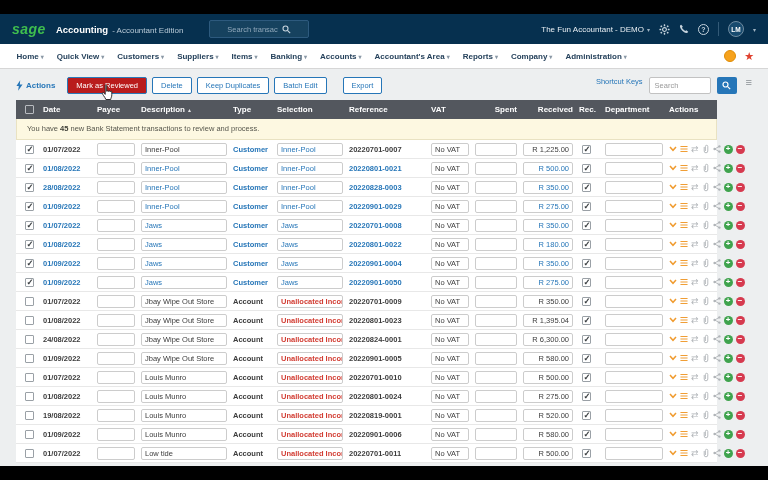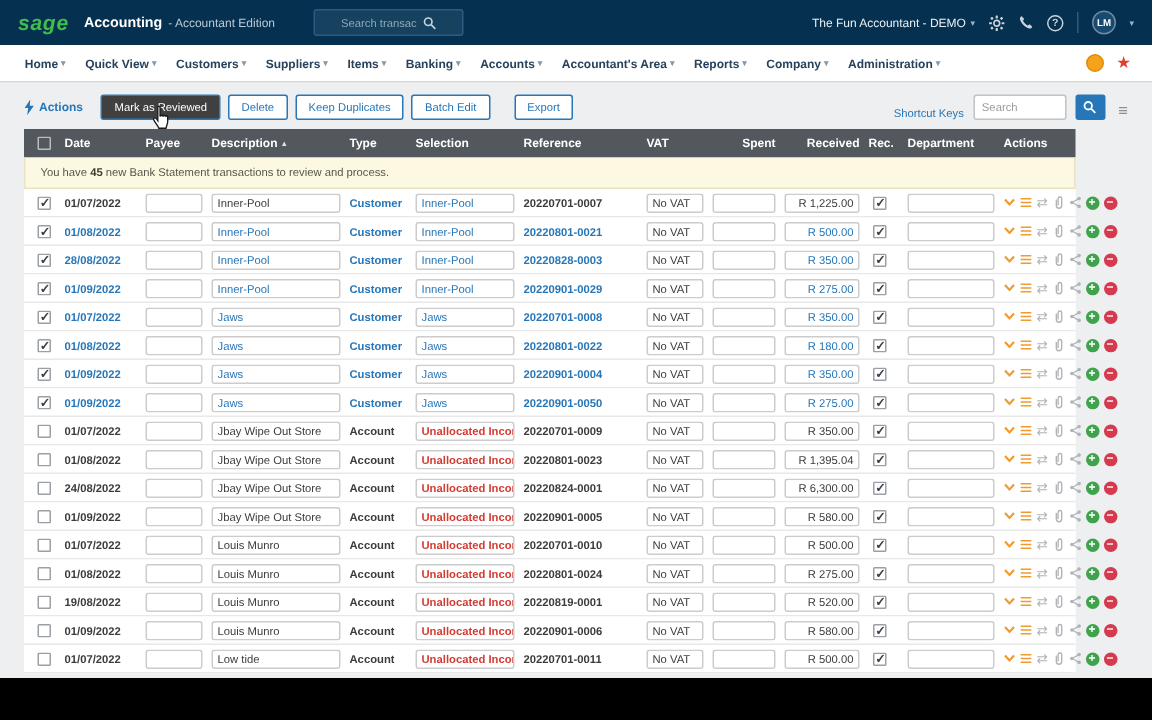--- a/index.html
+++ b/index.html
@@ -1,17 +1,17 @@
 <!DOCTYPE html>
 <html><head>
 <meta charset="utf-8">
 <style>
   *{margin:0;padding:0;box-sizing:border-box;font-family:"Liberation Sans",sans-serif;}
   html,body{width:768px;height:480px;background:#000;overflow:hidden;position:relative;}
-  .app{position:absolute;top:0;left:0;width:768px;height:452px;background:#edeff0;overflow:hidden;}
+  .app{position:absolute;top:14px;left:0;width:768px;height:452px;background:#edeff0;overflow:hidden;}
 
   
   .topbar{height:30px;background:#06304f;display:flex;align-items:center;padding:0 12px;}
   .logo{color:#3fbe4e;font-weight:bold;font-style:italic;font-size:14px;margin-right:10px;letter-spacing:.5px;}
   .product{color:#fff;font-size:9.5px;font-weight:bold;white-space:nowrap;}
   .edition{color:#b9cad7;font-size:8px;font-weight:normal;margin-left:4px;}
   .topsearch{margin-left:26px;display:flex;align-items:center;background:#16425f;border:1px solid #2d5a7e;border-radius:2px;height:18px;width:100px;padding:0 17px;gap:4px;}
   .topsearch .ph{color:#8fa7ba;font-size:7.5px;flex:1;white-space:nowrap;overflow:hidden;}
   .top-right{margin-left:auto;display:flex;align-items:center;gap:9px;}
   .account-label{color:#e8eef3;font-size:8px;white-space:nowrap;display:flex;align-items:center;gap:3px;}
@@ -25,23 +25,23 @@
   .menu-item{font-size:8px;color:#26425c;font-weight:bold;padding:0 6.5px;display:flex;align-items:center;gap:2px;white-space:nowrap;cursor:default;}
   .menu-item .caret{color:#8a98a5;}
   .menubar-right{margin-left:auto;display:flex;align-items:center;gap:8px;padding-right:4px;}
   .assistant{width:12px;height:12px;border-radius:50%;background:#f6a21d;border:1px solid #df8c06;}
   .fav-star{color:#e0412f;font-size:11px;line-height:1;}
 
   
   .toolbar{display:flex;align-items:center;padding:8px 16px 6px;gap:5px;}
   .actions-link{color:#2676b8;font-size:8px;font-weight:bold;display:flex;align-items:center;gap:3px;margin-right:7px;}
   .btn{height:17px;font-size:7.5px;padding:0 8px;border-radius:2px;border:1px solid #2676b8;background:#fff;color:#2676b8;display:flex;align-items:center;white-space:nowrap;cursor:default;}
-  .btn.primary{background:#404040;border-color:#2a7ab9;color:#fff;}
+  .btn.primary{background:#b91c1c;border-color:#2a7ab9;color:#fff;}
   .group-gap{width:6px;}
-  .toolbar-right{margin-left:auto;display:flex;align-items:flex-end;gap:6px;}
+  .toolbar-right{margin-left:auto;display:flex;align-items:flex-start;gap:6px;}
   .shortcut{color:#2676b8;font-size:7.5px;white-space:nowrap;}
   .tsearch{width:62px;height:17px;border:1px solid #c2c2c2;border-radius:2px;background:#fff;font-size:7.5px;color:#9a9a9a;padding:0 5px;display:flex;align-items:center;}
   .tsearch-btn{width:20px;height:17px;background:#2676b8;border-radius:2px;display:flex;align-items:center;justify-content:center;}
   .hamburger{color:#8a8f94;font-size:11px;margin-left:3px;line-height:1;}
 
   
   .table{margin:0 16px;width:701px;}
   .grid-cols{display:grid;grid-template-columns:24px 54px 44px 92px 44px 72px 82px 44px 48px 56px 26px 64px 86px;}
   .thead{background:#53575e;height:19px;align-items:center;color:#fff;font-size:8px;font-weight:bold;}
   .thead .cell{padding:0 3px;white-space:nowrap;overflow:hidden;display:flex;align-items:center;gap:2px;}

